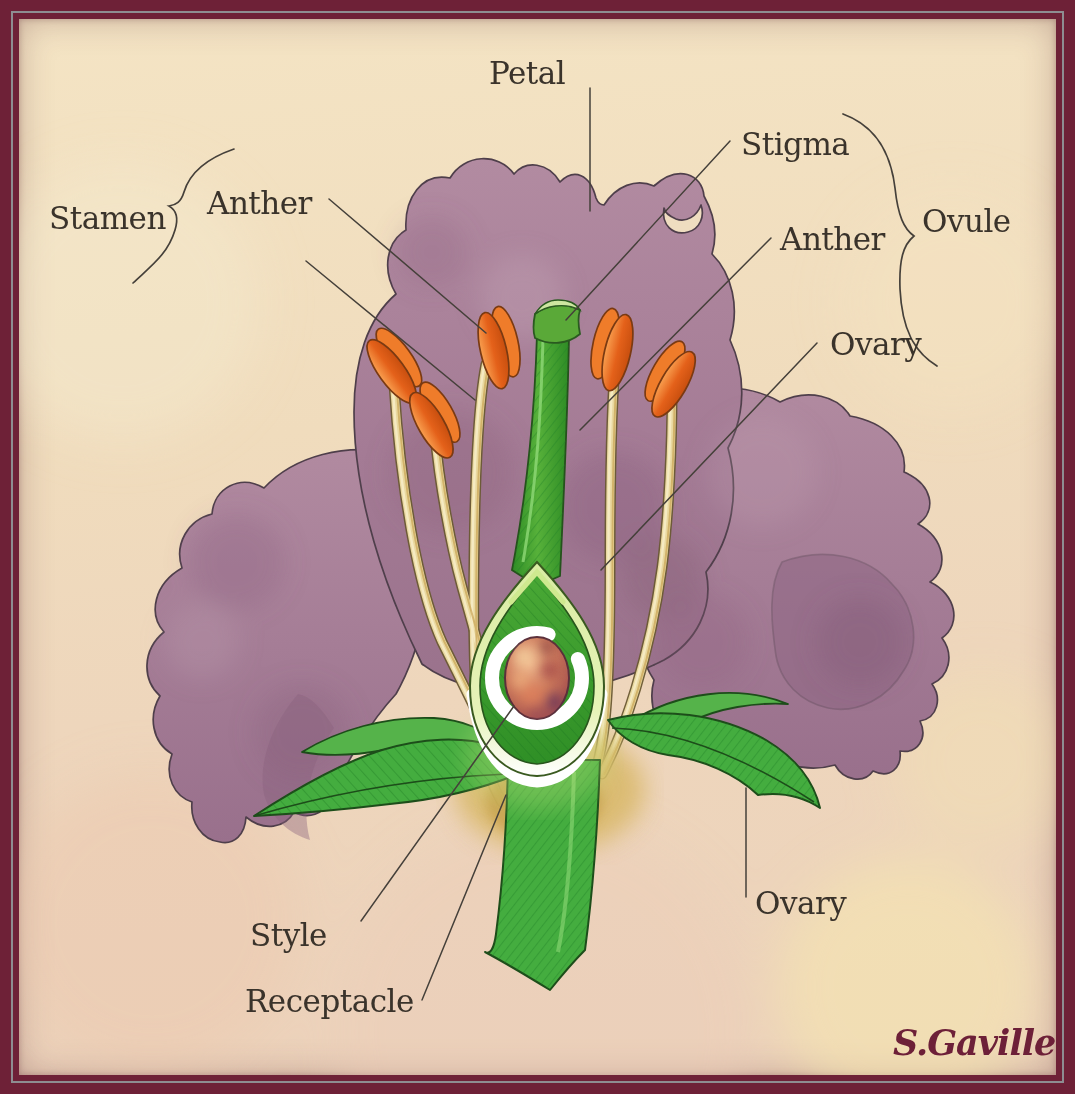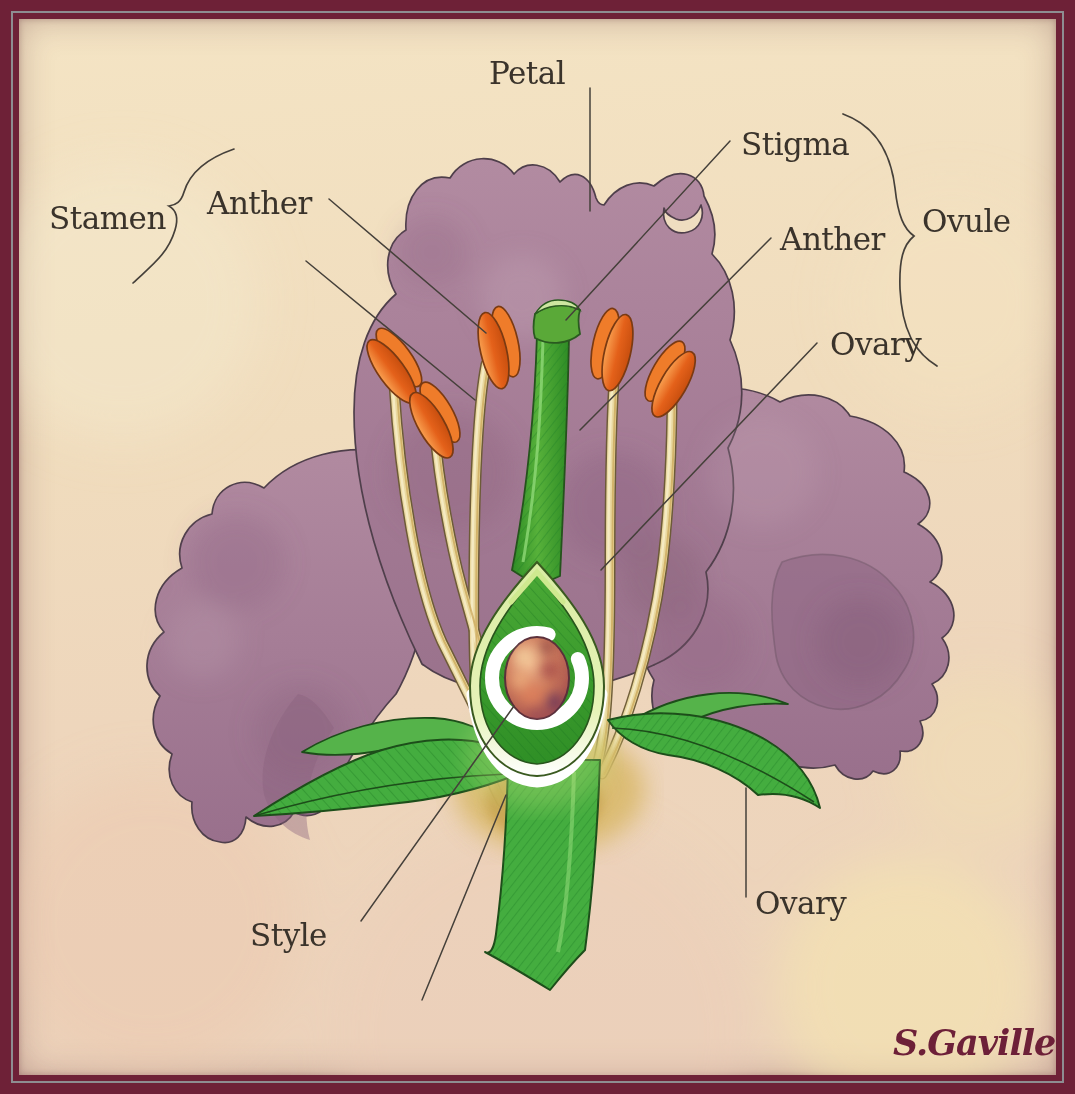--- a/index.html
+++ b/index.html
@@ -301,20 +301,21 @@
         </svg>
 
         <div class="lbl p-petal">Petal</div>
         <div class="lbl p-stigma">Stigma</div>
         <div class="lbl p-style">Anther</div>
         <div class="lbl p-ovary">Ovary</div>
         <div class="lbl p-carpel">Ovule</div>
         <div class="lbl p-stamen">Stamen</div>
         <div class="lbl p-anther">Anther</div>
         <div class="lbl p-ovule">Style</div>
+        <div class="lbl p-receptacle">Receptacle</div>
         <div class="lbl p-sepal">Ovary</div>
         <div class="sig p-signature">S.Gaviller</div>
 
         </div>
       </div>
     </div>
   </div>
 </div>
 
 </body></html>

